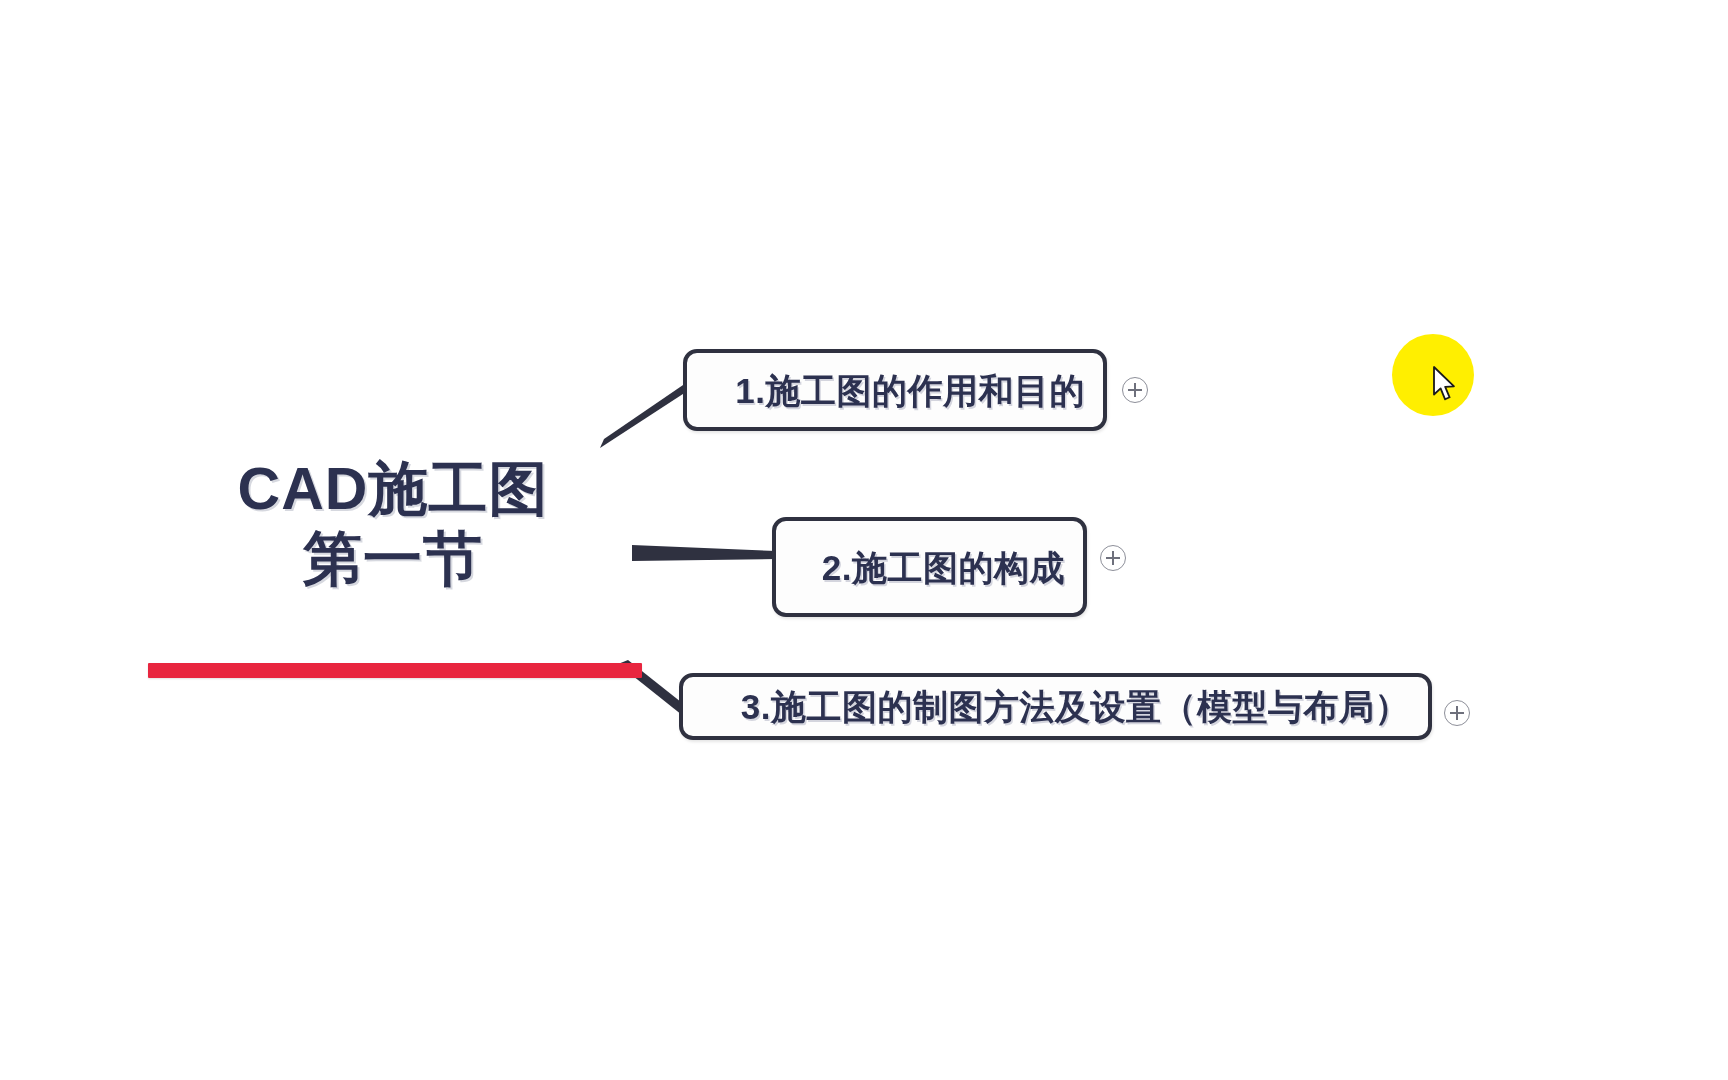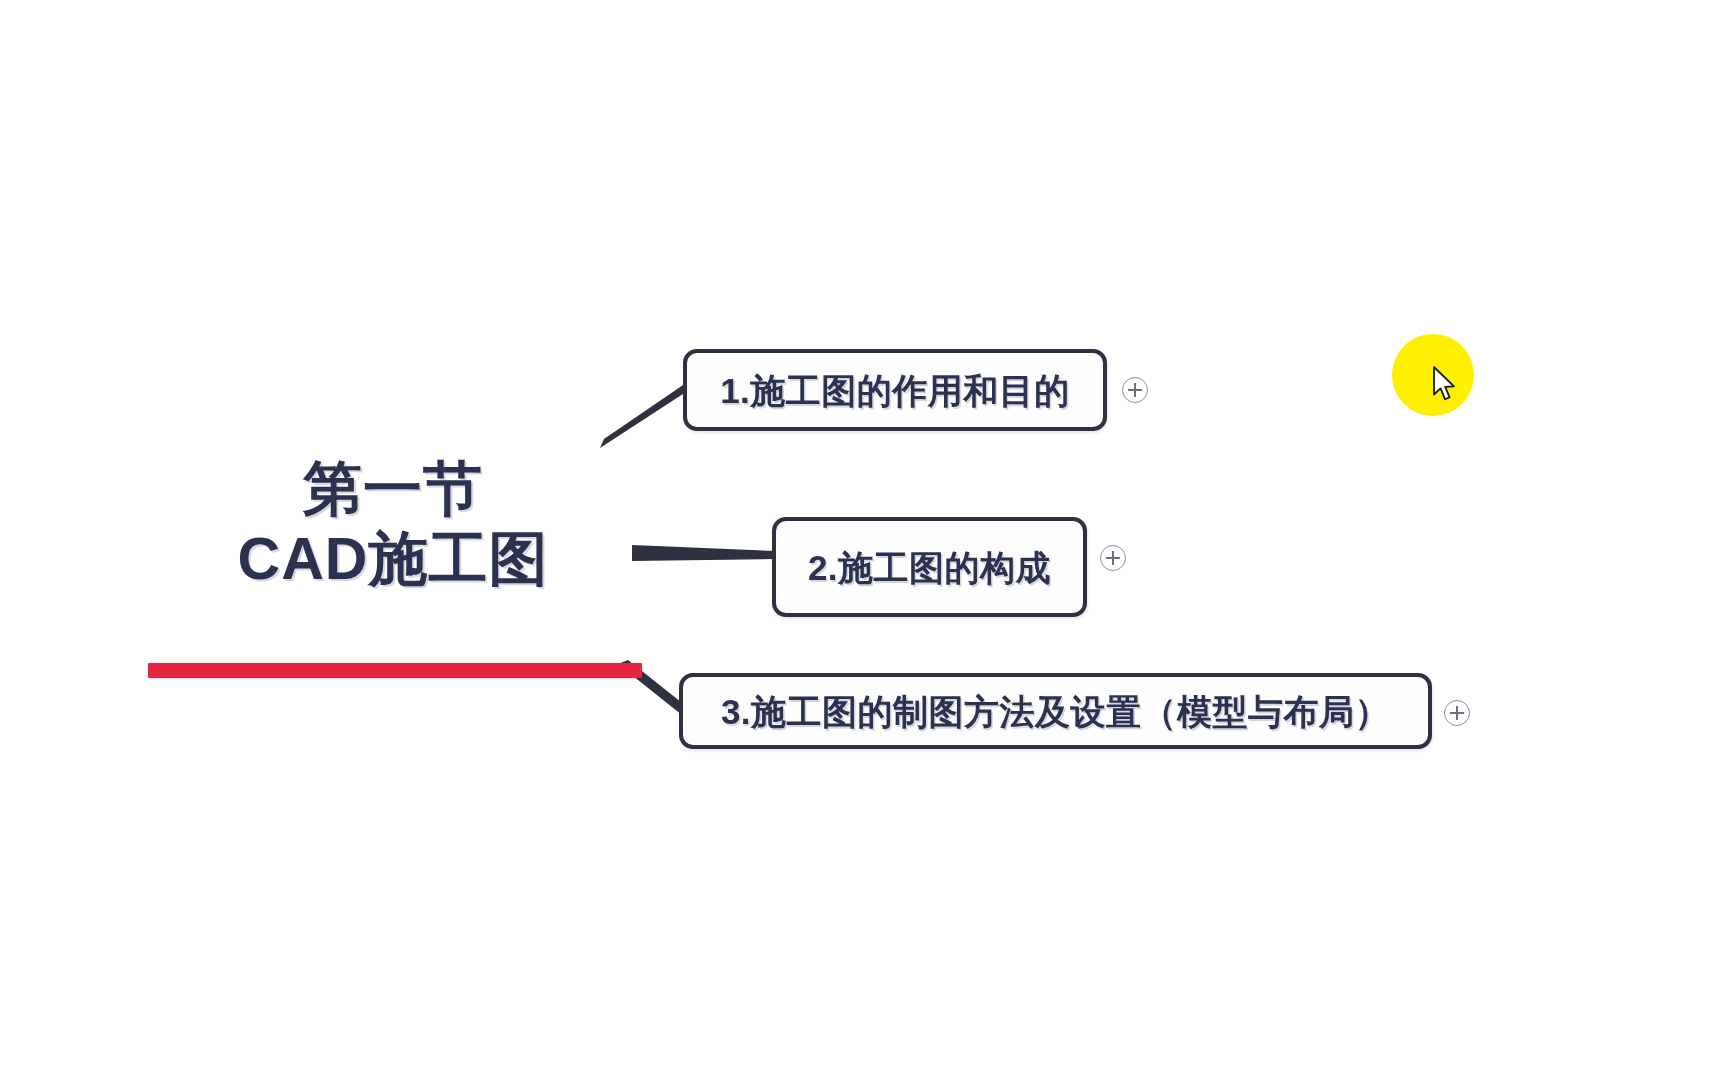--- a/index.html
+++ b/index.html
@@ -67,41 +67,41 @@
     box-shadow: 0 1px 2px rgba(0,0,0,0.12);
   }
 
   
   .topic {
     position: absolute;
     z-index: 3;
     box-sizing: border-box;
     display: flex;
     align-items: center;
-    justify-content: center;
+    justify-content: flex-end;
     background: #fdfdfd;
     border: 4px solid #2f3140;
     border-radius: 14px;
     box-shadow: 1px 2px 3px rgba(0,0,0,0.10);
     padding: 0 18px;
     white-space: nowrap;
     user-select: none;
   }
   .topic .topic-text {
     font-size: 35px;
     font-weight: bold;
     color: #2c3150;
     letter-spacing: 0.5px;
     text-shadow: 1.5px 1.5px 0 rgba(130,135,160,0.33);
     line-height: 1;
   }
 
   #topic-1 { left: 683px;  top: 349px; width: 424px; height: 82px; }
   #topic-2 { left: 772px;  top: 517px; width: 315px; height: 100px; }
-  #topic-3 { left: 679px;  top: 673px; width: 753px; height: 76px; }
+  #topic-3 { left: 679px;  top: 673px; width: 753px; height: 67px; }
 
   
   .expand-btn {
     position: absolute;
     z-index: 4;
     width: 26px;
     height: 26px;
     border: 1.6px solid #8d8f99;
     border-radius: 50%;
     background: #ffffff;
@@ -156,22 +156,22 @@
   <svg id="connectors" viewBox="0 0 1728 1080" width="1728" height="1080" xmlns="http://www.w3.org/2000/svg">
 
     <polygon points="600,448 604,439 686,383 686,392" fill="#2f3140"></polygon>
 
     <polygon points="632,545 776,551 776,559 632,561" fill="#2f3140"></polygon>
 
     <polygon points="618,664 628,660 686,706 682,715" fill="#2f3140"></polygon>
   </svg>
 
   <div id="root-topic">
+    <span class="root-line">CAD施工图</span>
     <span class="root-line">第一节</span>
-    <span class="root-line">CAD施工图</span>
   </div>
   <div id="root-underline"></div>
 
   <div class="topic" id="topic-1">
     <span class="topic-text">1.施工图的作用和目的</span>
   </div>
   <div class="expand-btn" id="expand-1"></div>
 
   <div class="topic" id="topic-2">
     <span class="topic-text">2.施工图的构成</span>

